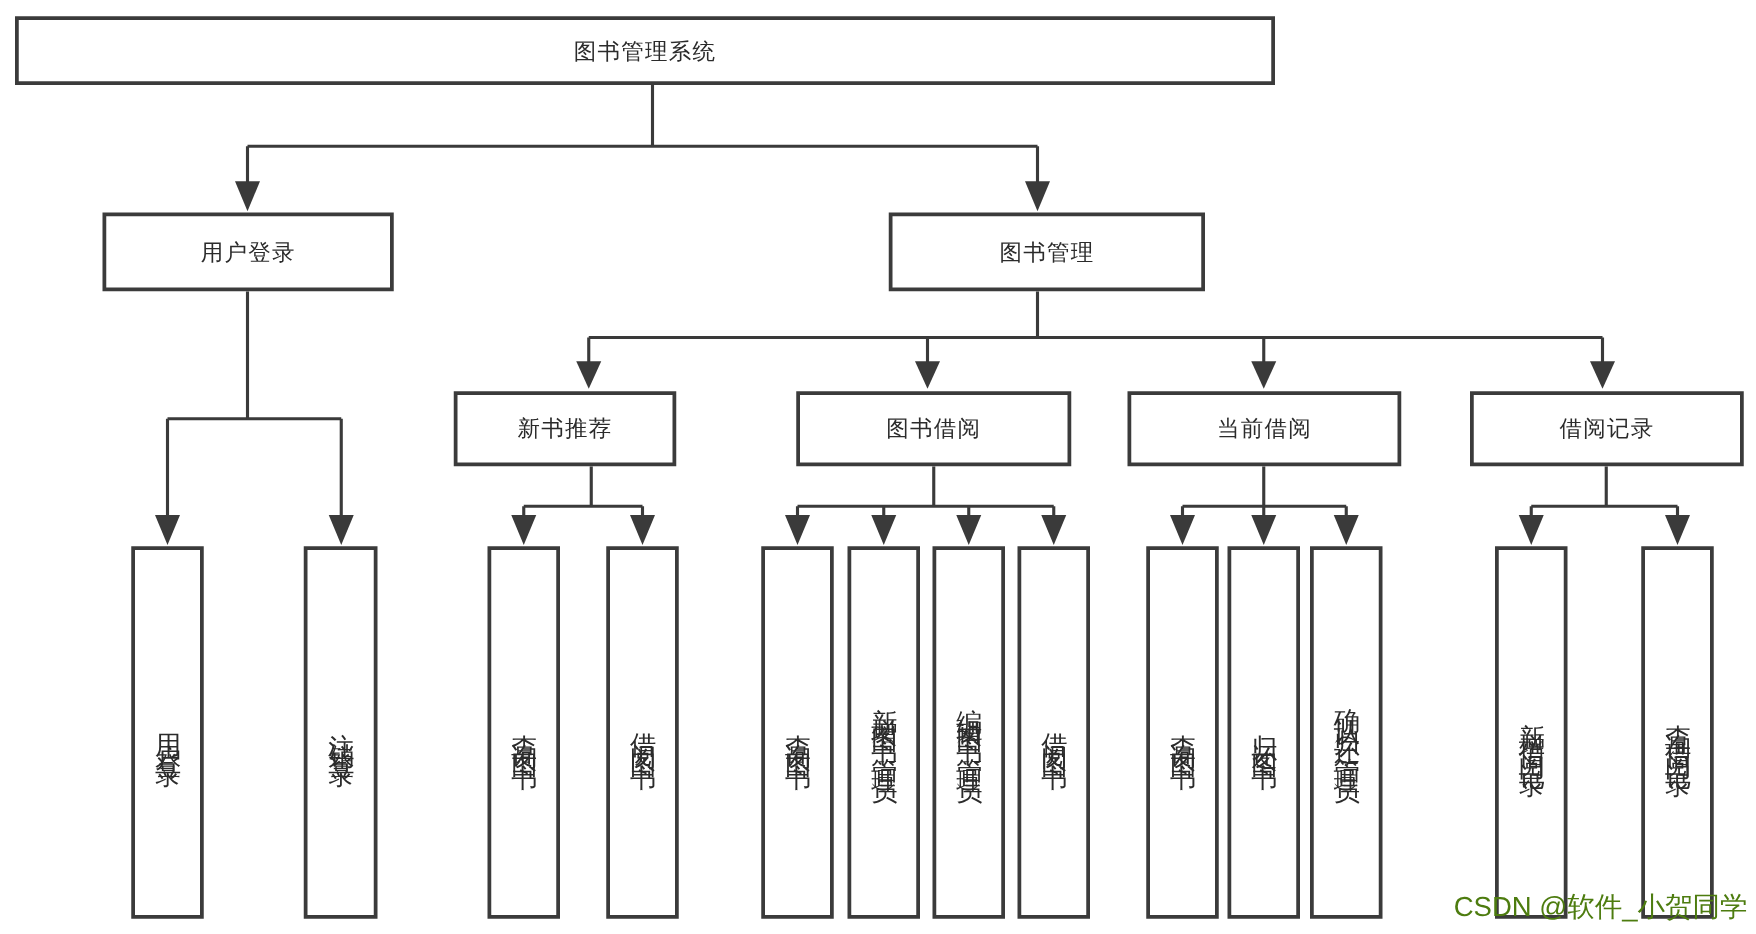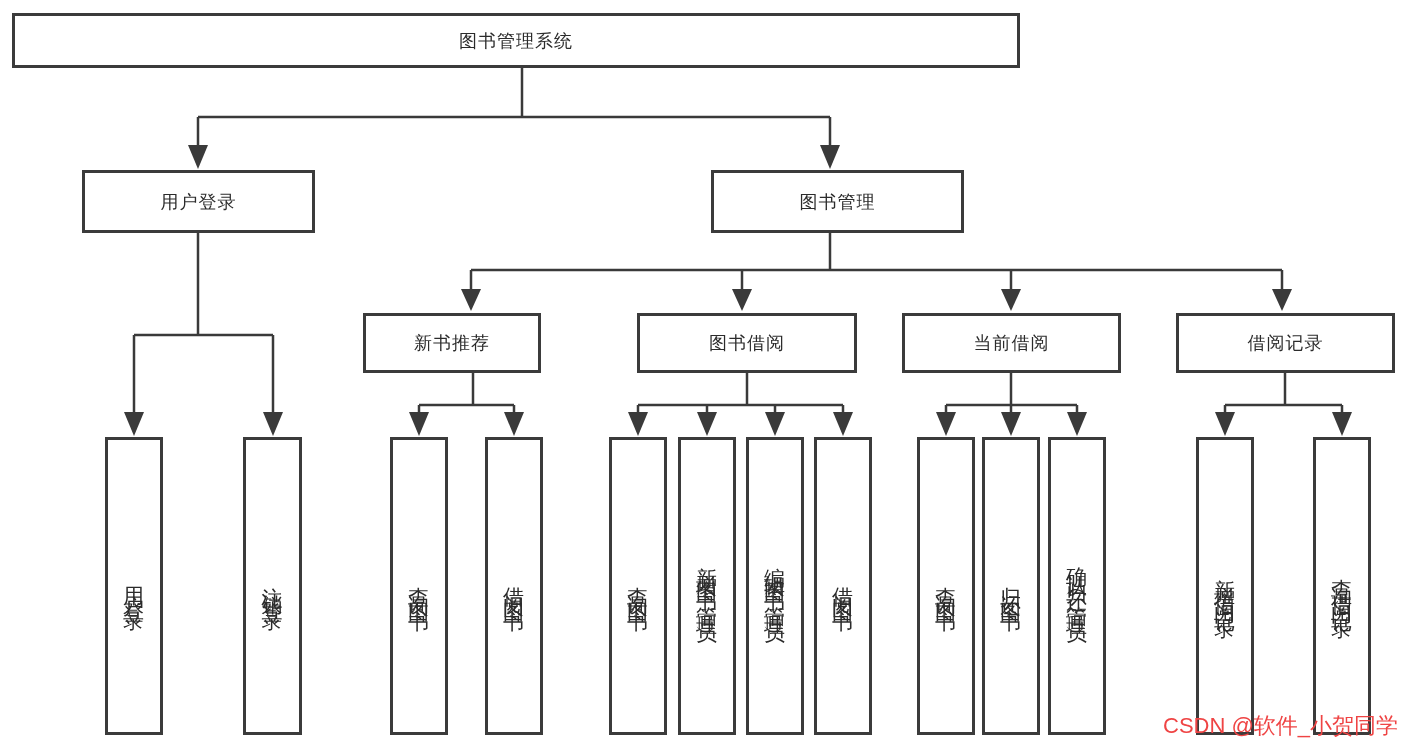--- a/index.html
+++ b/index.html
@@ -36,21 +36,21 @@
     letter-spacing: 8px;
     line-height: 1;
     white-space: nowrap;
   }
   .watermark {
     position: absolute;
     left: 1163px;
     top: 711px;
     width: 240px;
     font-size: 22px;
-    color: #ef4444;
+    color: #4d7c0f;
     white-space: nowrap;
     z-index: 2;
   }
 </style>
 </head>
 <body>
 
 <div class="stage">
 
   <svg class="connectors" viewBox="0 0 1405 747" xmlns="http://www.w3.org/2000/svg">

